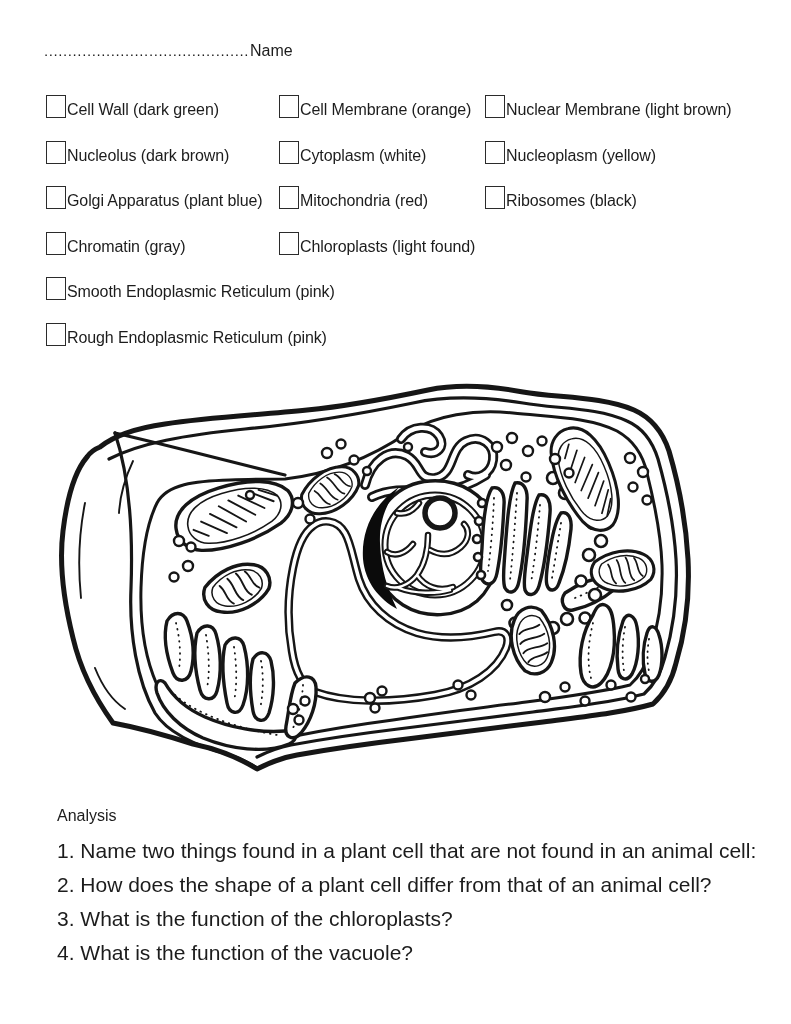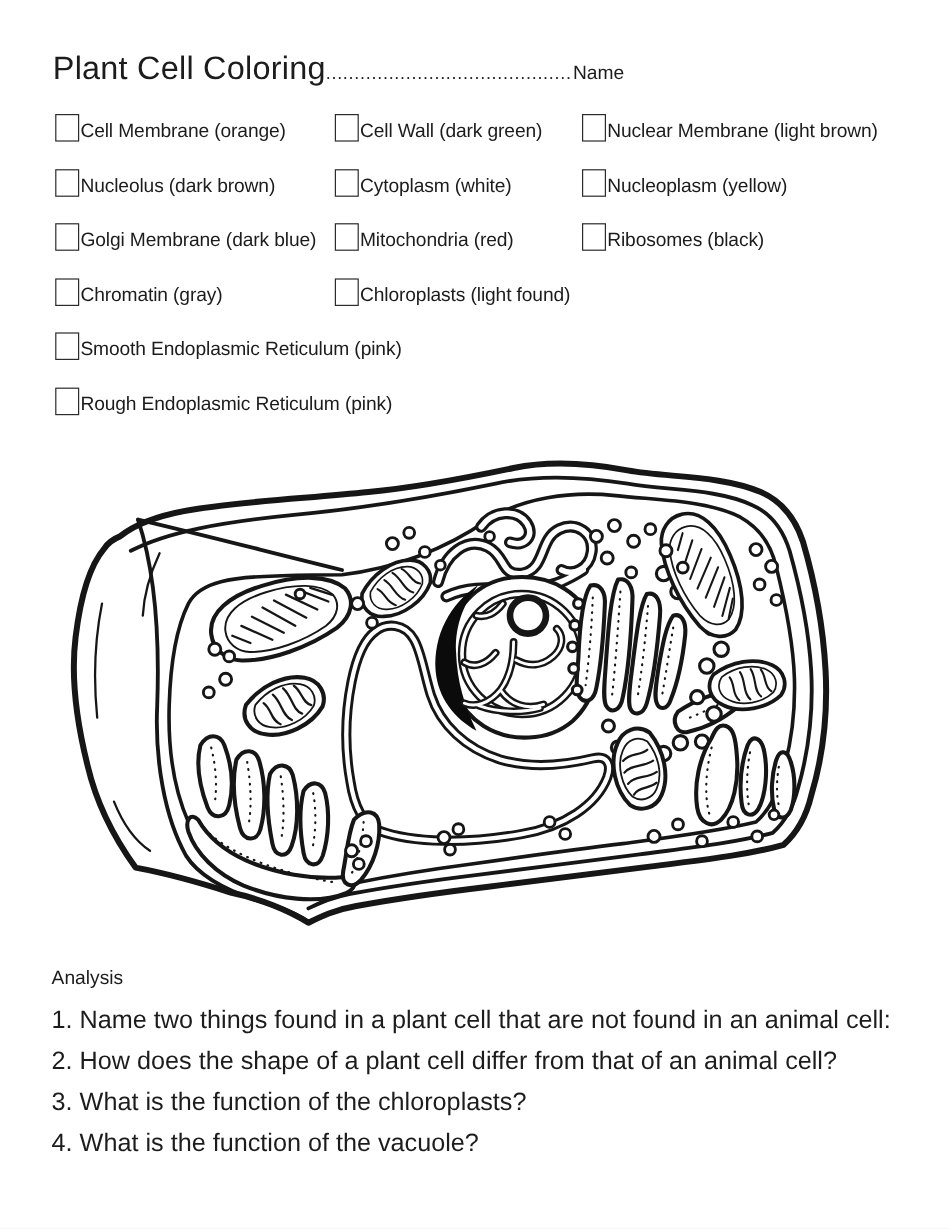--- a/index.html
+++ b/index.html
@@ -14,21 +14,21 @@
   .checklist{position:absolute;left:46px;top:92px;width:714px;display:grid;
              grid-template-columns:233px 206px 1fr;row-gap:19.5px;}
   .item{display:flex;align-items:flex-end;height:26px;}
   .item.full{grid-column:1 / -1;}
   .cb{width:20px;height:23px;border:1.6px solid #2b2b2b;background:#fff;box-sizing:border-box;
       flex:0 0 auto;margin-right:1px;}
   .lbl{font-size:16px;line-height:17px;letter-spacing:-0.1px;}
   
   .diagram{position:absolute;left:45px;top:383px;}
   
-  .analysis{position:absolute;left:43px;top:806px;width:700px;}
+  .analysis{position:absolute;left:57px;top:806px;width:700px;}
   .analysis h2{font-size:16px;font-weight:400;margin:0;line-height:20px;}
   .q{font-size:21px;margin:15px 0 0 0;line-height:19px;}
   
   .w5{fill:none;stroke:#161616;stroke-width:5;stroke-linecap:round;stroke-linejoin:round}
   .w3{fill:none;stroke:#161616;stroke-width:3.2;stroke-linecap:round;stroke-linejoin:round}
   .m3{fill:none;stroke:#161616;stroke-width:3;stroke-linecap:round;stroke-linejoin:round}
   .o3{fill:#fff;stroke:#161616;stroke-width:3.4;stroke-linejoin:round}
   .o2{fill:none;stroke:#161616;stroke-width:2;stroke-linejoin:round}
   .s2{fill:none;stroke:#161616;stroke-width:1.9;stroke-linecap:round}
   .tubeB{fill:none;stroke:#161616;stroke-width:10;stroke-linecap:round}
@@ -42,55 +42,54 @@
   .ves{fill:#fff;stroke:#161616;stroke-width:2.6}
   .rib{fill:#fff;stroke:#161616;stroke-width:2.4}
   .dotted{fill:none;stroke:#161616;stroke-width:1.8;stroke-dasharray:0.6 5.5;stroke-linecap:round}
 </style>
 </head>
 <body>
 
 <div class="page">
 
   <div class="title-row">
-    <span class="title">Plant Cell Coloring</span>
     <span class="leader">........................................................................</span>
     <span class="name">Name</span>
   </div>
 
   <div class="checklist">
     <div class="item">
         <span class="cb"></span>
+        <span class="lbl">Cell Wall (dark green)</span>
+      </div>
+    <div class="item">
+        <span class="cb"></span>
         <span class="lbl">Cell Membrane (orange)</span>
       </div>
     <div class="item">
         <span class="cb"></span>
-        <span class="lbl">Cell Wall (dark green)</span>
-      </div>
-    <div class="item">
-        <span class="cb"></span>
         <span class="lbl">Nuclear Membrane (light brown)</span>
       </div>
 
     <div class="item">
         <span class="cb"></span>
         <span class="lbl">Nucleolus (dark brown)</span>
       </div>
     <div class="item">
         <span class="cb"></span>
         <span class="lbl">Cytoplasm (white)</span>
       </div>
     <div class="item">
         <span class="cb"></span>
         <span class="lbl">Nucleoplasm (yellow)</span>
       </div>
 
     <div class="item">
         <span class="cb"></span>
-        <span class="lbl">Golgi Membrane (dark blue)</span>
+        <span class="lbl">Golgi Apparatus (plant blue)</span>
       </div>
     <div class="item">
         <span class="cb"></span>
         <span class="lbl">Mitochondria (red)</span>
       </div>
 
     <div class="item">
         <span class="cb"></span>
         <span class="lbl">Ribosomes (black)</span>
       </div>

